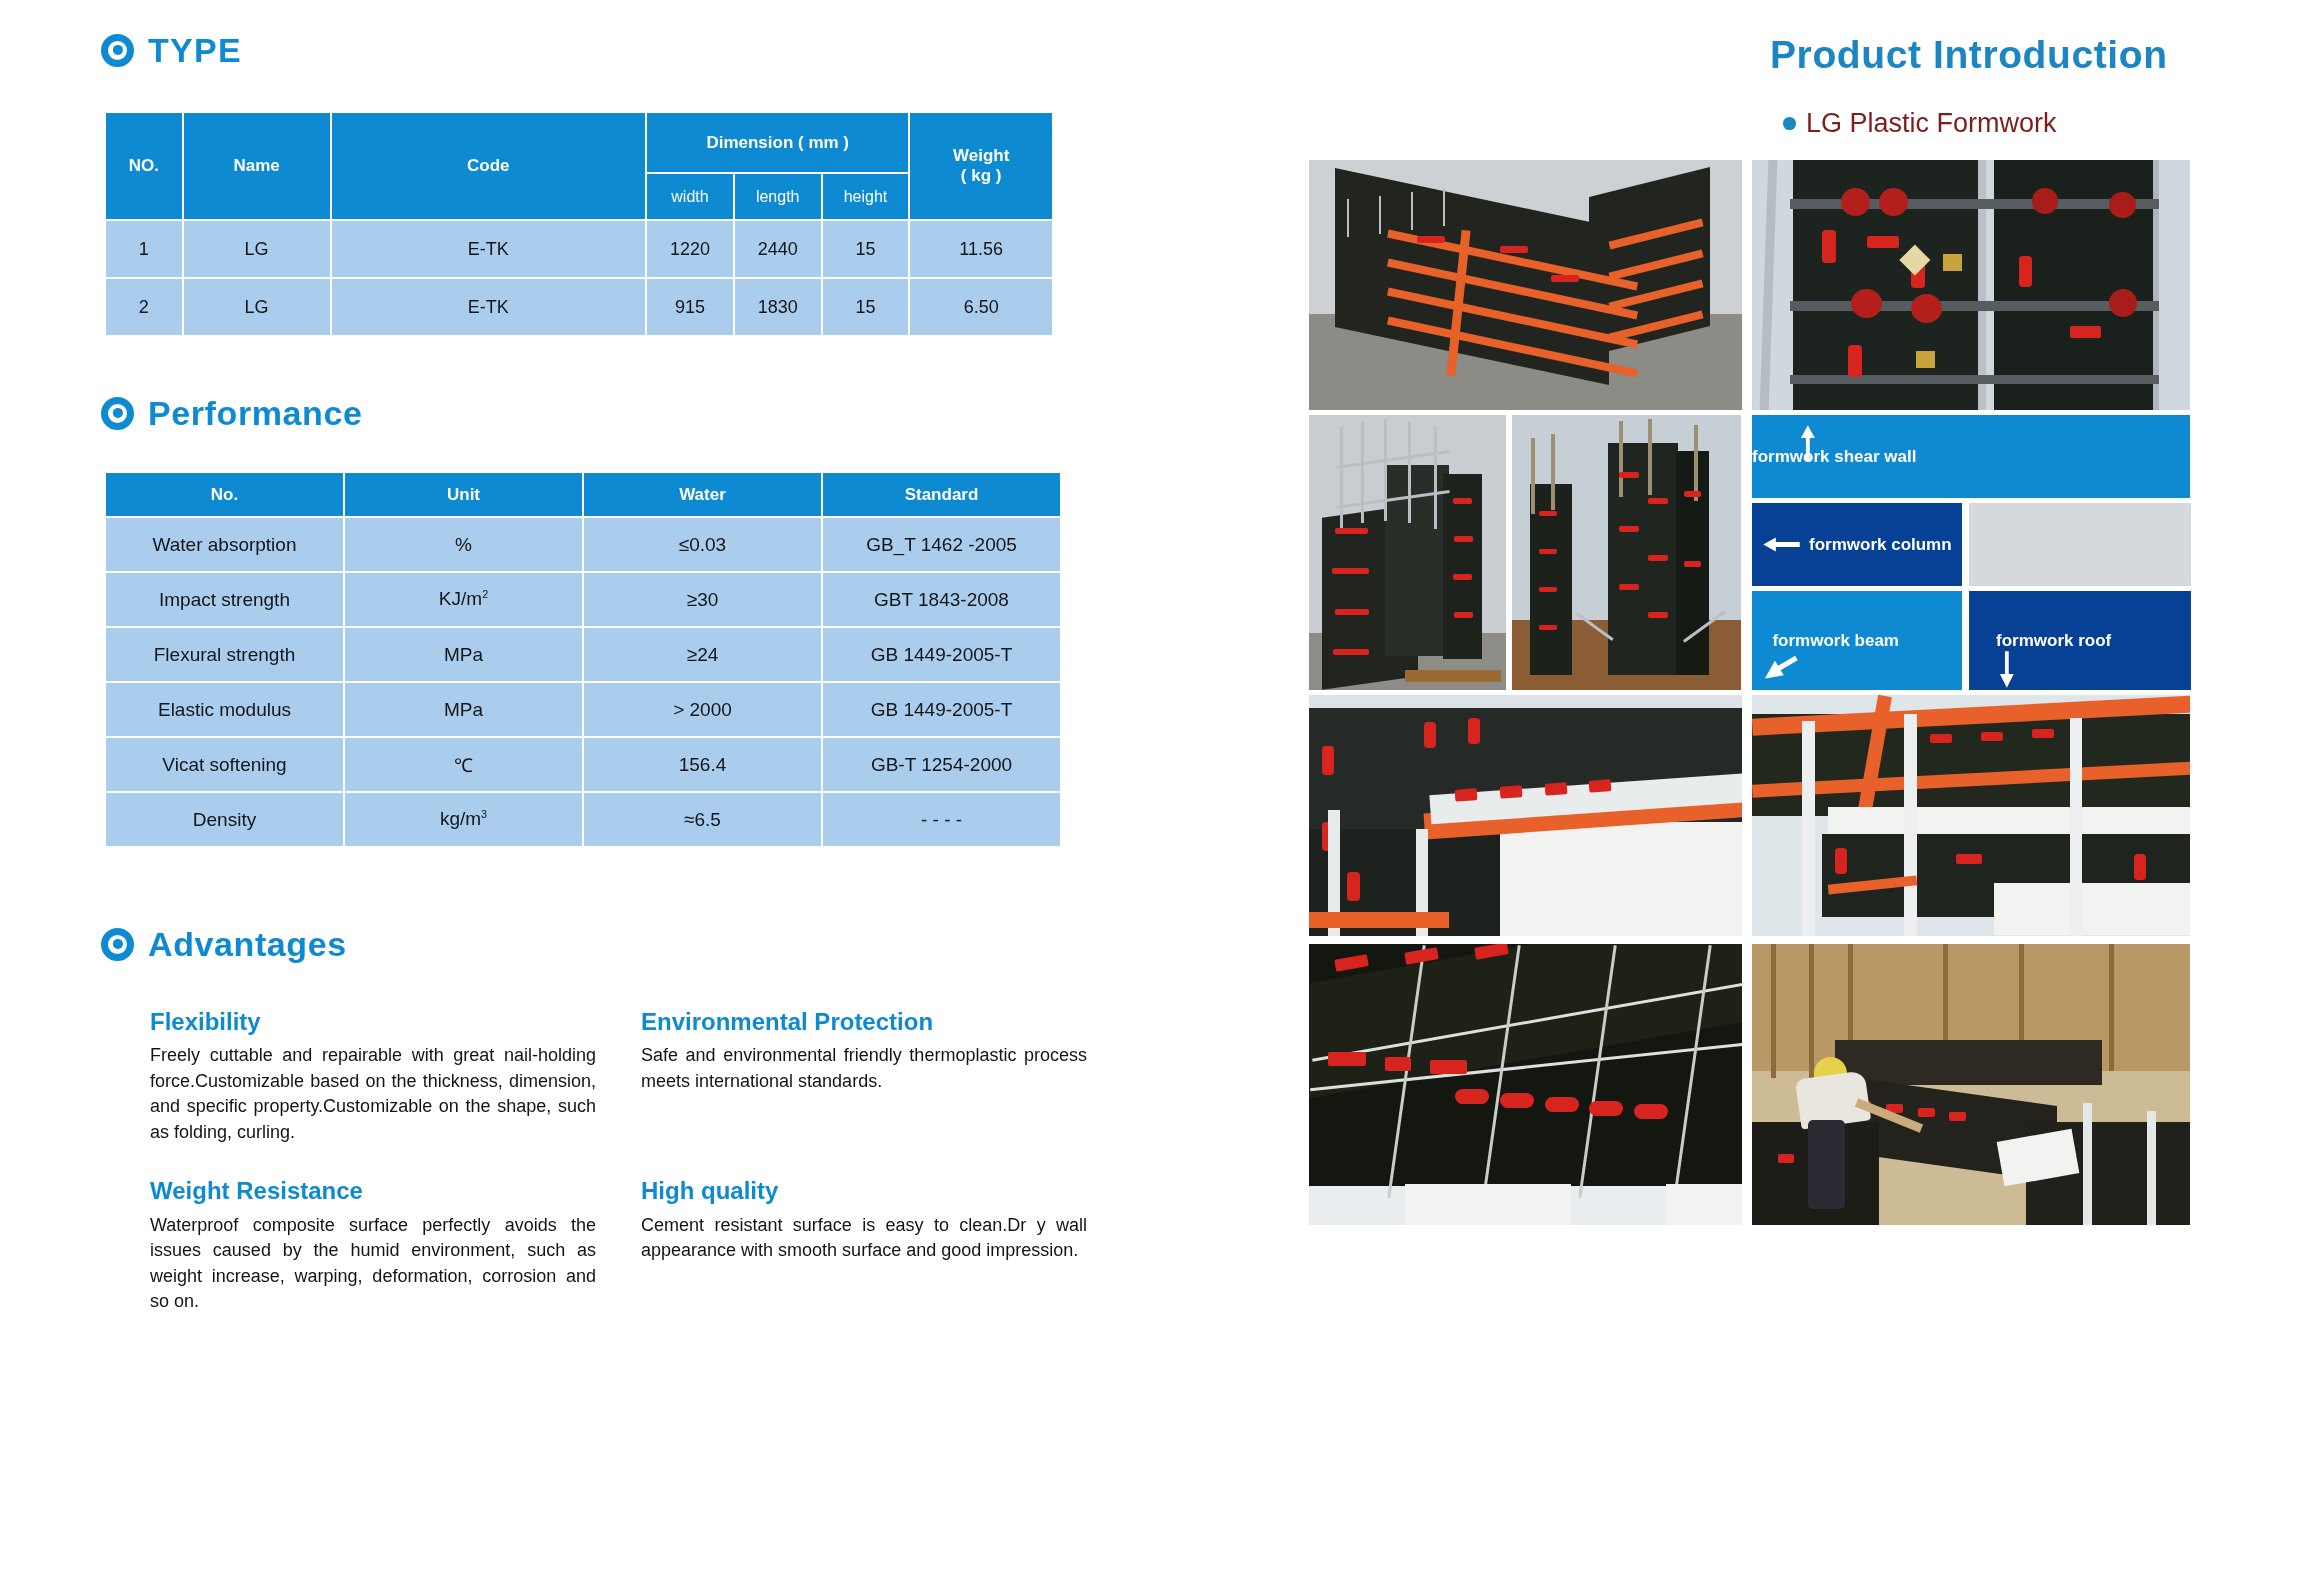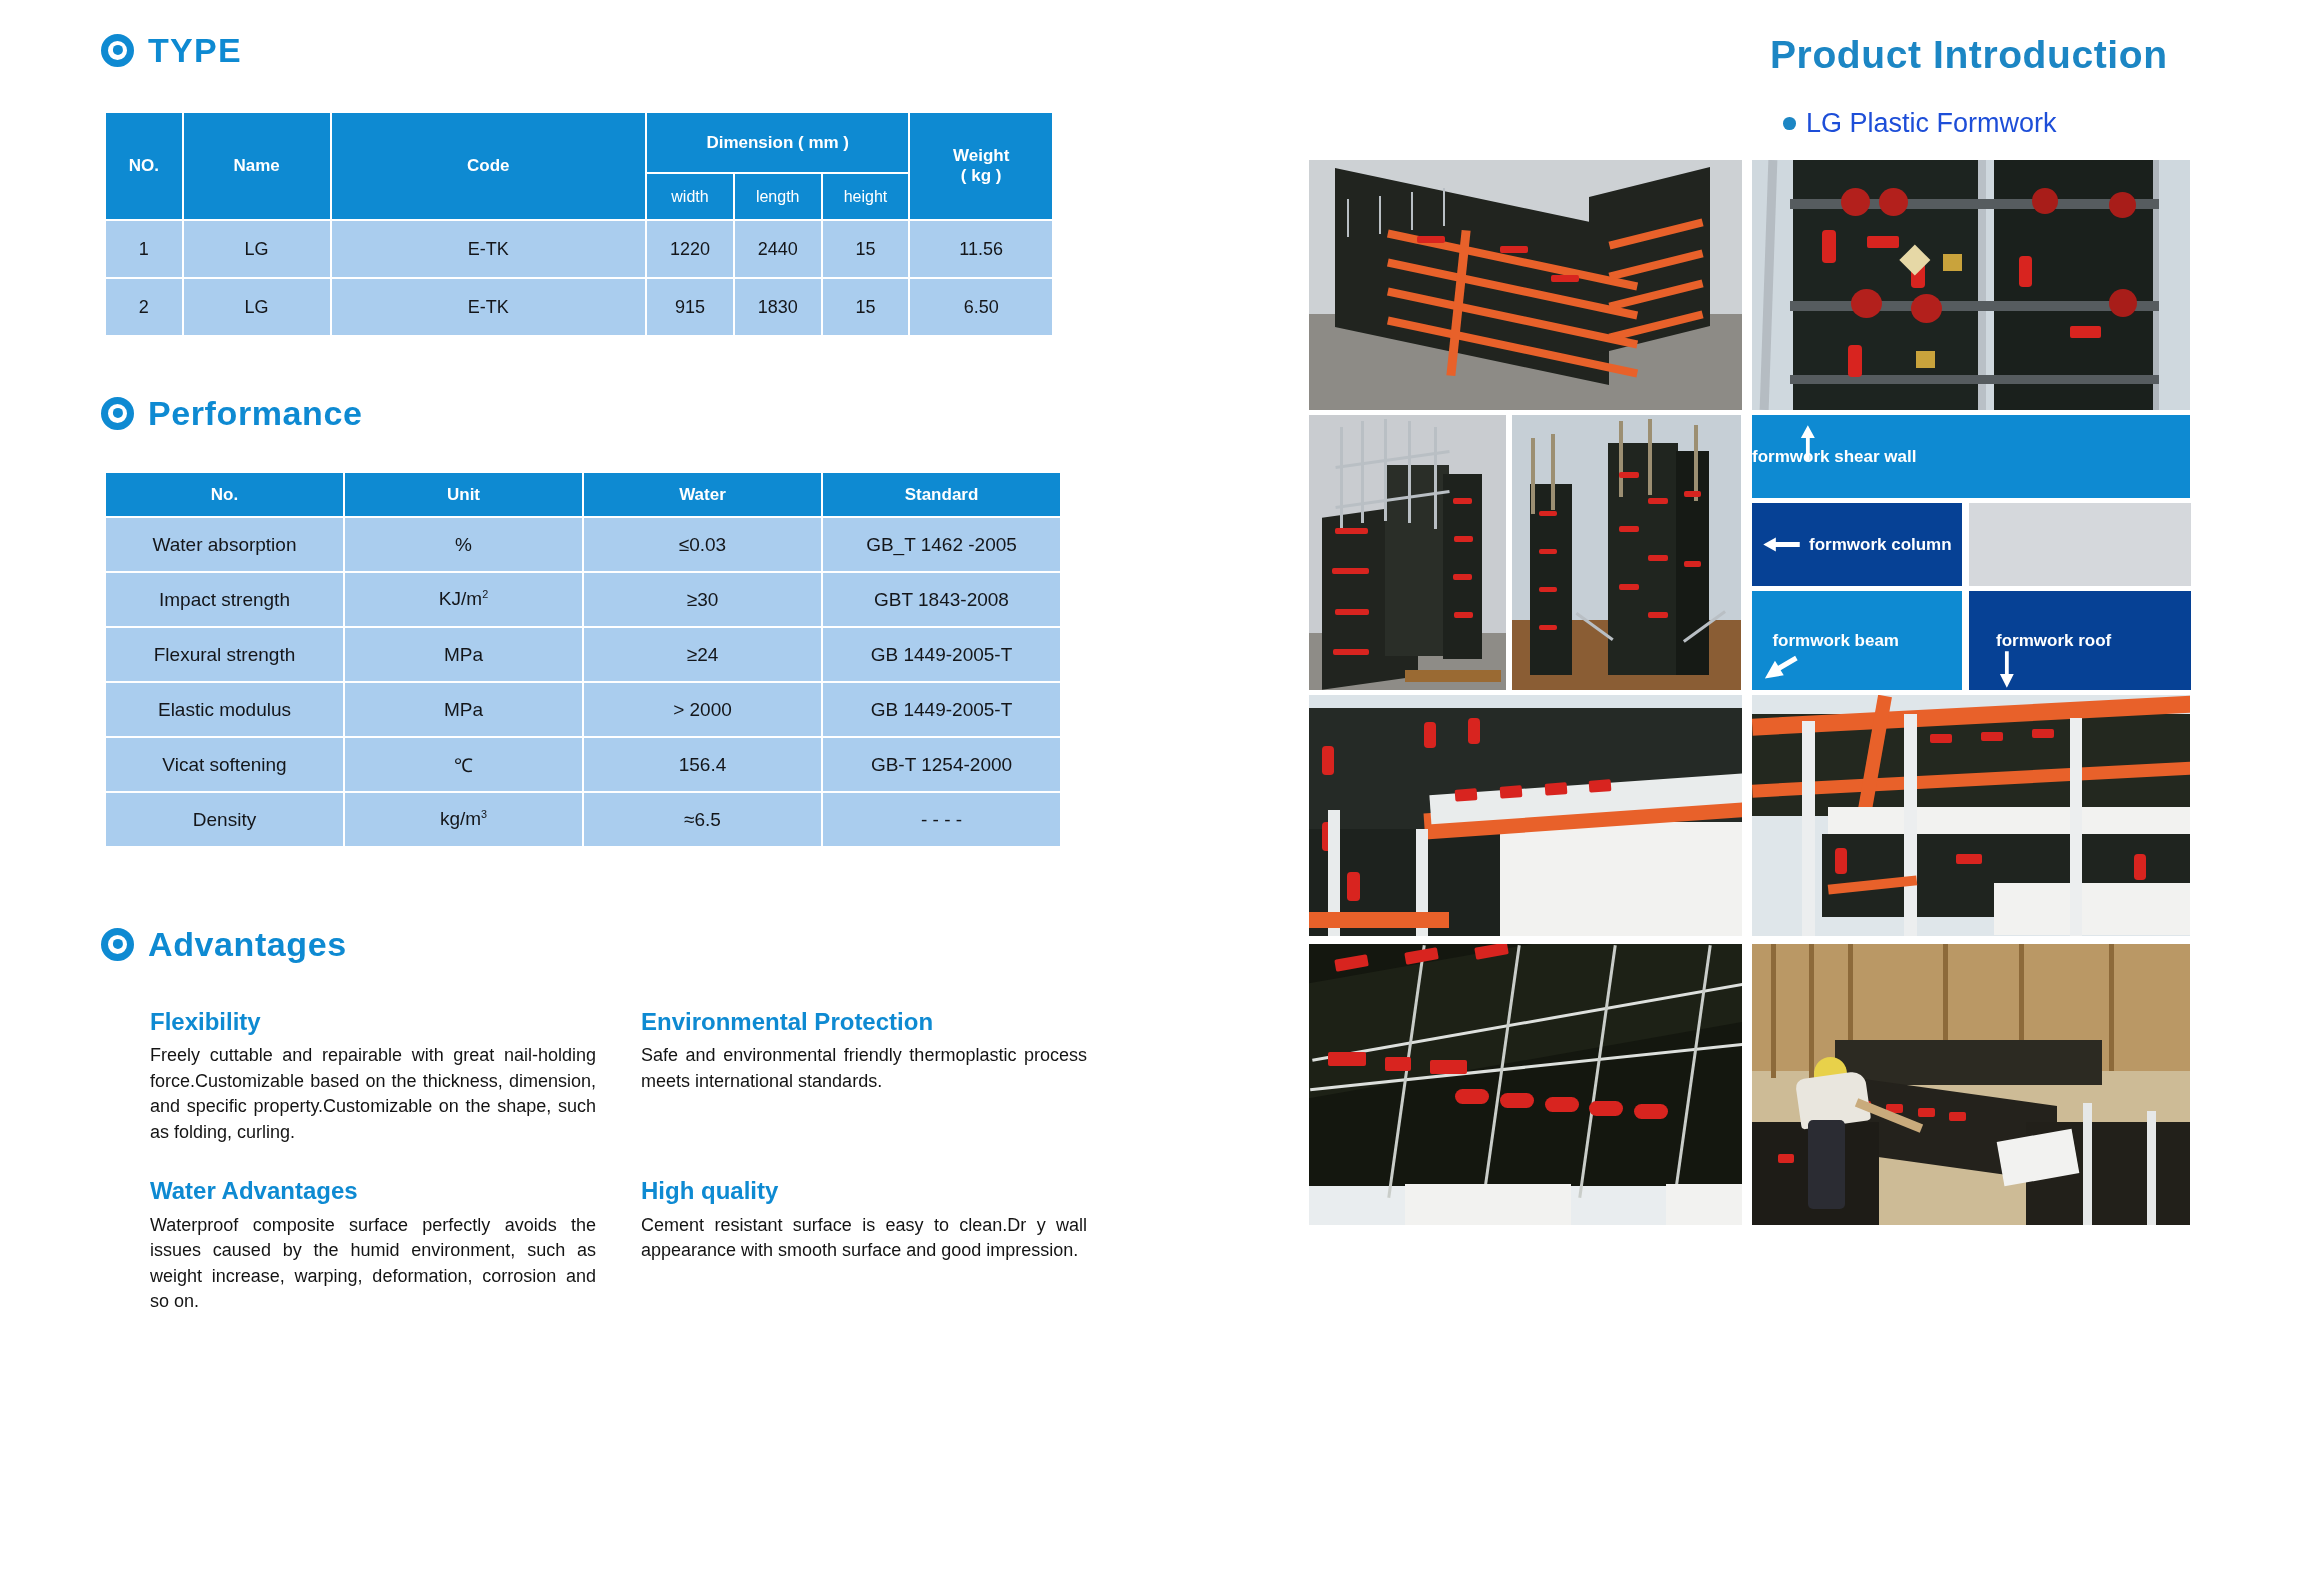--- a/index.html
+++ b/index.html
@@ -88,21 +88,21 @@
     font-size:18px; color:#141414; line-height:1.42;
     text-align:justify; text-justify:inter-word;
   }
   #prod-title {
     position:absolute; left:1770px; top:33px;
     font-size:39px; font-weight:bold; color:#1c86c4;
     letter-spacing:0.6px; white-space:nowrap;
   }
   #prod-sub {
     position:absolute; left:1783px; top:108px;
-    font-size:27px; color:#1d4ed8;
+    font-size:27px; color:#7f1d1d;
     display:flex; align-items:center; gap:10.2px; white-space:nowrap;
   }
   .dot { width:12.7px; height:12.7px; border-radius:50%; background:#1c86c4; flex:0 0 auto; }
 
   
   .photo { position:absolute; overflow:hidden; background:#c8ccd0; }
 
   
   .lbl {
     position:absolute; color:#ffffff;
@@ -233,21 +233,21 @@
     <div class="adv-grid">
       <div class="adv-item">
         <div class="adv-title">Flexibility</div>
         <div class="adv-body">Freely cuttable and repairable with great nail-holding force.Customizable based on the thickness, dimension, and specific property.Customizable on the shape, such as folding, curling.</div>
       </div>
       <div class="adv-item">
         <div class="adv-title">Environmental Protection</div>
         <div class="adv-body">Safe and environmental friendly thermoplastic process meets international standards.</div>
       </div>
       <div class="adv-item">
-        <div class="adv-title">Water Advantages</div>
+        <div class="adv-title">Weight Resistance</div>
         <div class="adv-body">Waterproof composite surface perfectly avoids the issues caused by the humid environment, such as weight increase, warping, deformation, corrosion and so on.</div>
       </div>
       <div class="adv-item">
         <div class="adv-title">High quality</div>
         <div class="adv-body">Cement resistant surface is easy to clean.Dr y wall appearance with smooth surface and good impression.</div>
       </div>
     </div>
   </div>
 
   <div id="prod-title">Product  Introduction</div>

